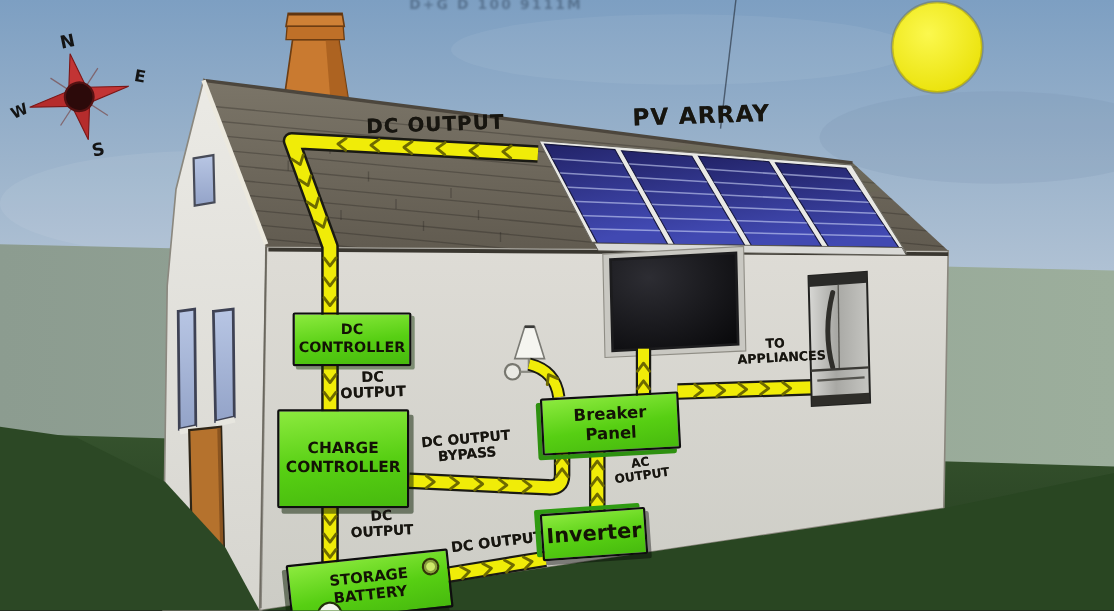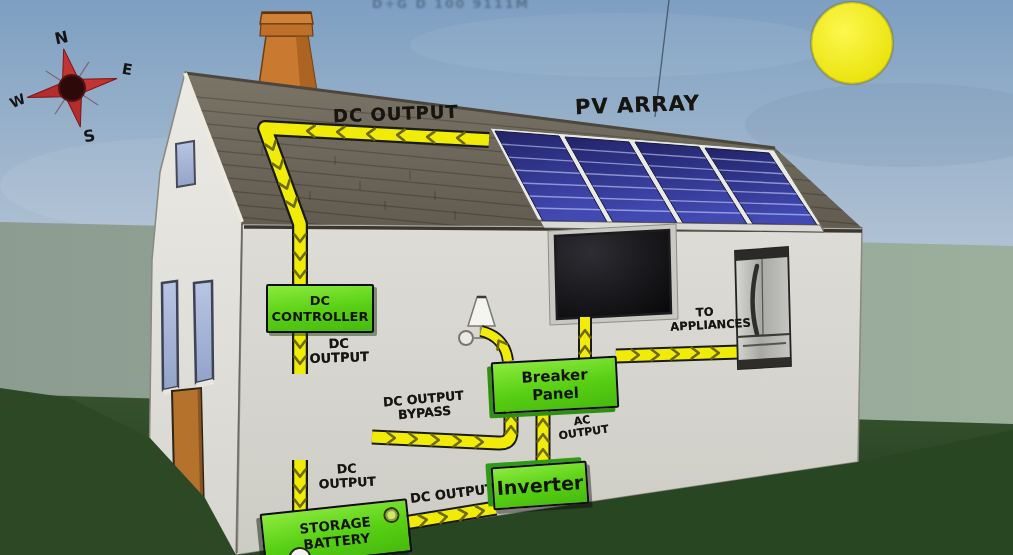--- a/index.html
+++ b/index.html
@@ -296,20 +296,24 @@
 <div class="box" style="left:266px;top:284px;width:108px;height:49px;font-size:13px;box-shadow:3px 3px 0 rgba(15,50,0,.45);">
   <div>DC</div>
   <div>CONTROLLER</div>
 </div>
 
 <div class="lbl" style="left:307px;top:337px;width:64px;font-size:13px;transform:rotate(-2deg);">
   <div>DC</div>
   <div>OUTPUT</div>
 </div>
 
+<div class="box" style="left:252px;top:372px;width:120px;height:90px;font-size:14px;box-shadow:4px 5px 0 rgba(10,30,0,.5);">
+  <div>CHARGE</div>
+  <div>CONTROLLER</div>
+</div>
 
 <div class="lbl" style="left:381px;top:392px;width:86px;font-size:12.5px;transform:rotate(-5deg);">
   <div>DC OUTPUT</div>
   <div>BYPASS</div>
 </div>
 
 <div class="lbl" style="left:316px;top:462px;width:62px;font-size:12.5px;transform:rotate(-3deg);">
   <div>DC</div>
   <div>OUTPUT</div>
 </div>

